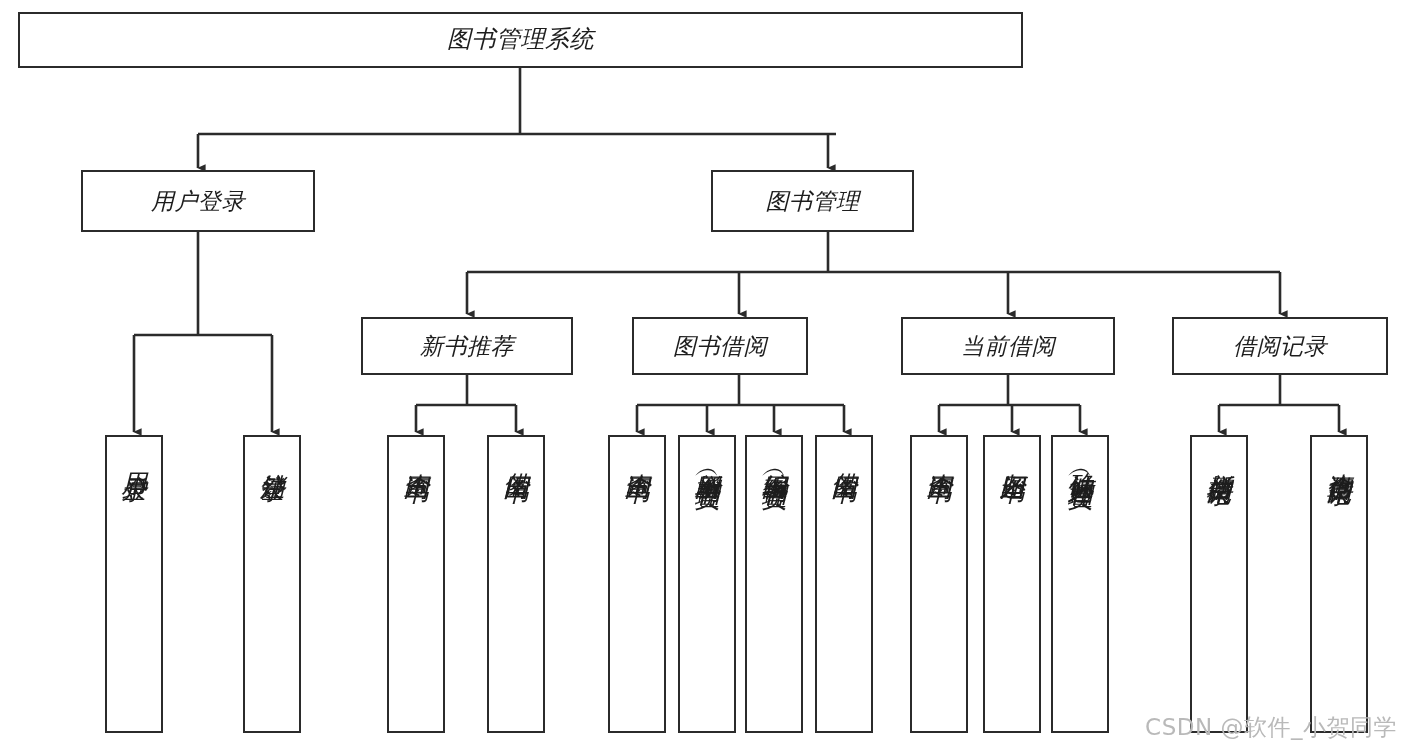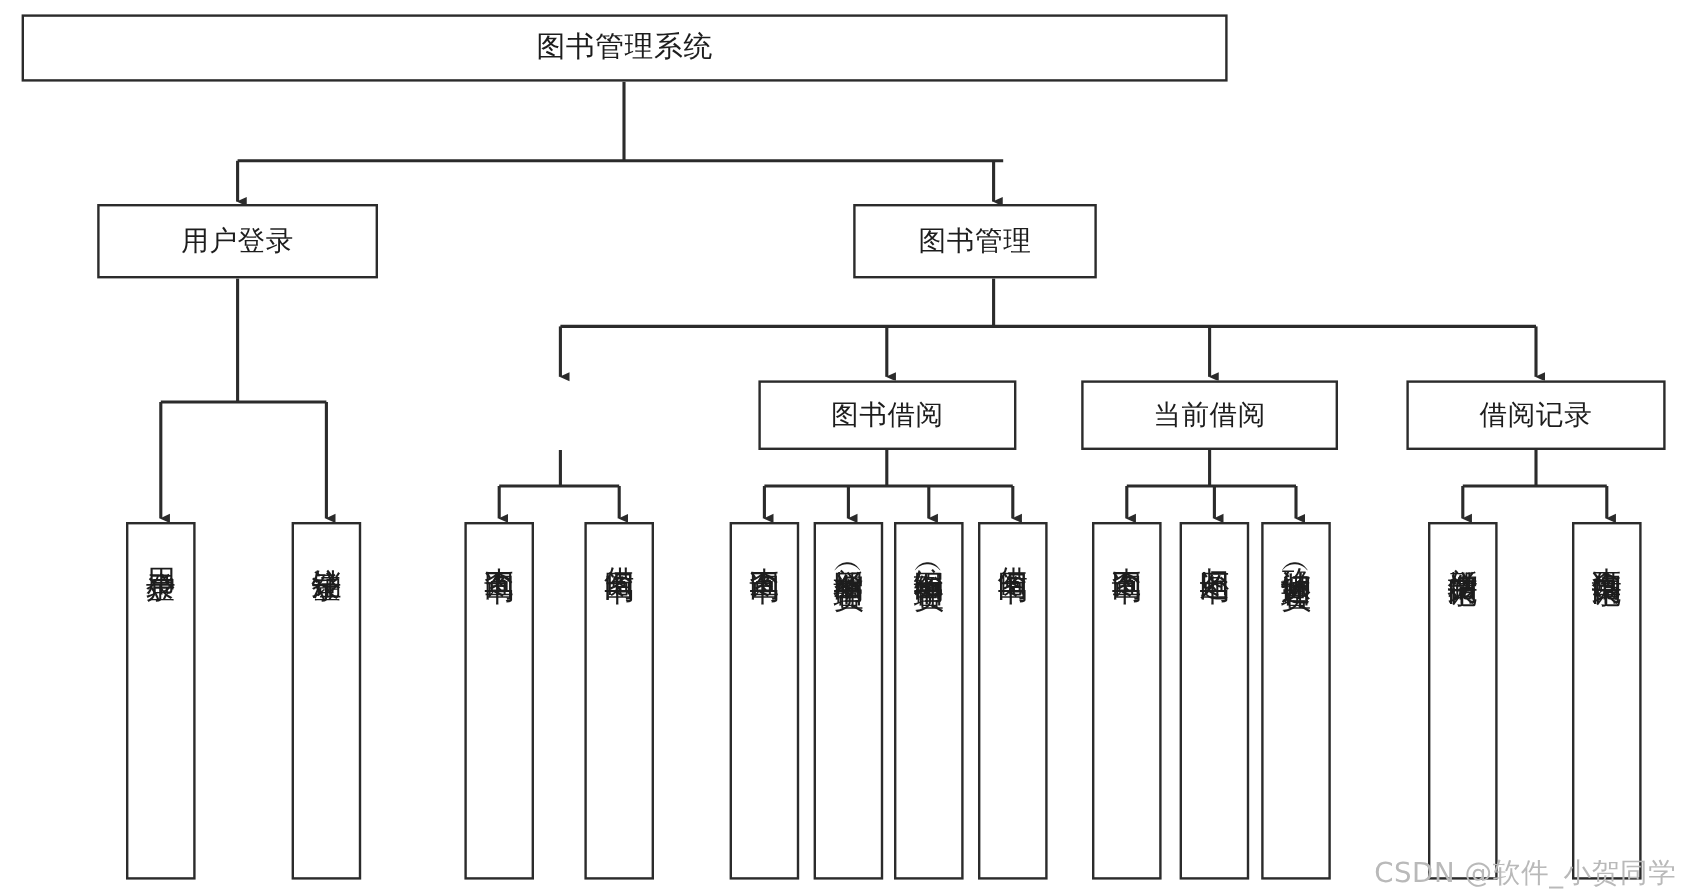--- a/index.html
+++ b/index.html
@@ -34,20 +34,21 @@
     display: flex;
     align-items: center;
     justify-content: center;
     color: #1d1d1d;
   }
   .node-label {
     display: block;
     text-align: left;
     line-height: 1.08;
     letter-spacing: 0.5px;
+    font-style: italic;
   }
   
   .node.horizontal .node-label {
     font-size: 23px;
     white-space: nowrap;
   }
   .node.root .node-label {
     font-size: 24px;
   }
   
@@ -150,21 +151,24 @@
     <span class="node-label">图书管理系统</span>
   </div>
 
   <div class="node horizontal" style="left: 81px; top: 170px; width: 234px; height: 62px; border-color: rgb(43, 43, 43); background: rgb(255, 255, 255); color: rgb(29, 29, 29);">
     <span class="node-label">用户登录</span>
   </div>
   <div class="node horizontal" style="left: 711px; top: 170px; width: 203px; height: 62px; border-color: rgb(43, 43, 43); background: rgb(255, 255, 255); color: rgb(29, 29, 29);">
     <span class="node-label">图书管理</span>
   </div>
 
-  <div class="node horizontal" style="left: 632px; top: 317px; width: 215px; height: 58px; border-color: rgb(43, 43, 43); background: rgb(255, 255, 255); color: rgb(29, 29, 29);">
+  <div class="node horizontal" style="left: 361px; top: 317px; width: 212px; height: 58px; border-color: rgb(43, 43, 43); background: rgb(255, 255, 255); color: rgb(29, 29, 29);">
+    <span class="node-label">新书推荐</span>
+  </div>
+  <div class="node horizontal" style="left: 632px; top: 317px; width: 176px; height: 58px; border-color: rgb(43, 43, 43); background: rgb(255, 255, 255); color: rgb(29, 29, 29);">
     <span class="node-label">图书借阅</span>
   </div>
   <div class="node horizontal" style="left: 901px; top: 317px; width: 214px; height: 58px; border-color: rgb(43, 43, 43); background: rgb(255, 255, 255); color: rgb(29, 29, 29);">
     <span class="node-label">当前借阅</span>
   </div>
   <div class="node horizontal" style="left: 1172px; top: 317px; width: 216px; height: 58px; border-color: rgb(43, 43, 43); background: rgb(255, 255, 255); color: rgb(29, 29, 29);">
     <span class="node-label">借阅记录</span>
   </div>
 
   <div class="node vertical" style="left: 105px; top: 435px; width: 58px; height: 298px; border-color: rgb(43, 43, 43); background: rgb(255, 255, 255); color: rgb(29, 29, 29);">

